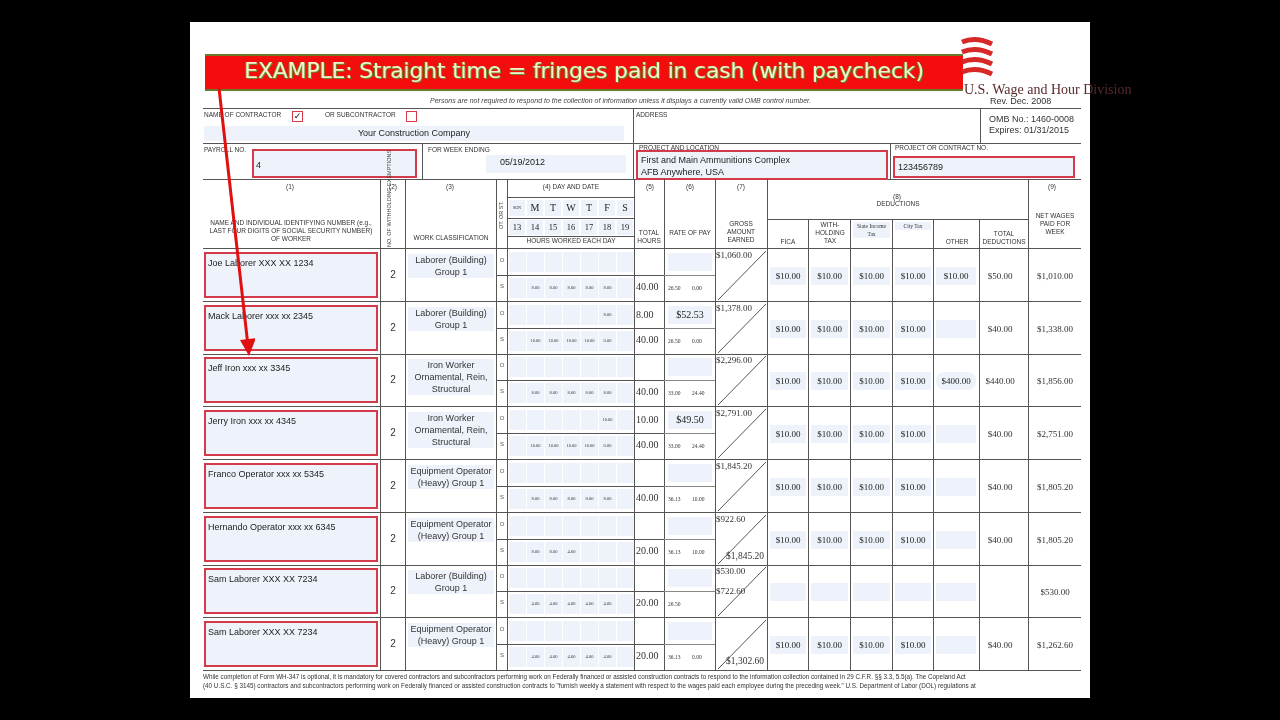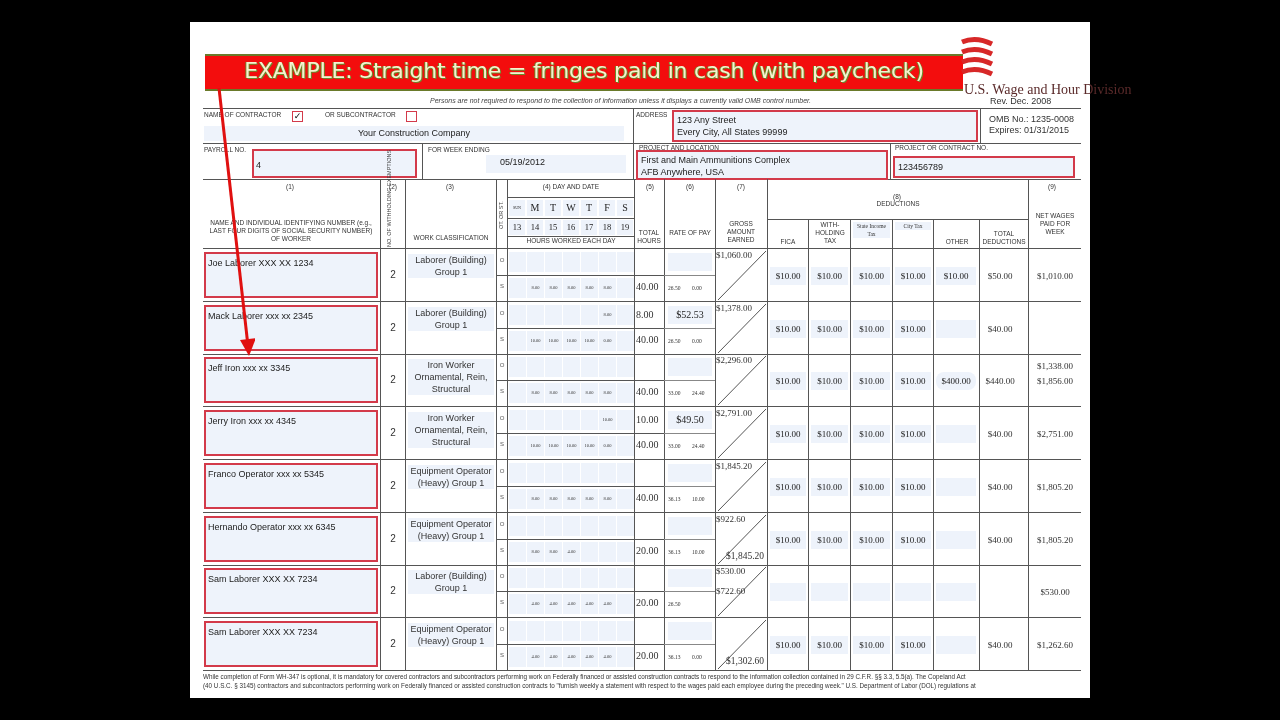--- a/index.html
+++ b/index.html
@@ -70,26 +70,22 @@
   <div class="vline" style="left:232px;top:121px;height:36px;"></div>
   <div class="vline" style="left:700px;top:121px;height:36px;"></div>
 
   <div class="lbl" style="left:14px;top:89px;">NAME OF CONTRACTOR</div>
   <div class="chk" style="left:102px;top:89px;">✓</div>
   <div class="lbl" style="left:135px;top:89px;">OR SUBCONTRACTOR</div>
   <div class="chk" style="left:216px;top:89px;"></div>
   <div class="field" style="left:14px;top:104px;width:420px;height:15px;text-align:center;line-height:15px;">Your Construction Company</div>
 
   <div class="lbl" style="left:446px;top:89px;">ADDRESS</div>
-  <div class="field redbox" style="left:482px;top:88px;width:306px;height:32px;padding:2px 3px;line-height:12px;">
-    <div>123 Any Street</div>
-    <div>Every City, All States 99999</div>
-  </div>
   <div class="abs" style="left:799px;top:92px;font-size:9px;color:#333;line-height:11px;">
-    <div>OMB No.: 1235-0008</div>
+    <div>OMB No.: 1460-0008</div>
     <div>Expires:  01/31/2015</div>
   </div>
 
   <div class="lbl" style="left:14px;top:124px;">PAYROLL NO.</div>
   <div class="field redbox" style="left:62px;top:127px;width:165px;height:29px;padding:9px 2px;">4</div>
   <div class="lbl" style="left:238px;top:124px;">FOR WEEK ENDING</div>
   <div class="field" style="left:296px;top:133px;width:140px;height:18px;padding:2px 14px;">05/19/2012</div>
   <div class="lbl" style="left:449px;top:122px;">PROJECT AND LOCATION</div>
   <div class="field redbox" style="left:446px;top:128px;width:252px;height:30px;padding:2px 3px;line-height:12px;">
     <div>First and Main Ammunitions Complex</div>
@@ -236,21 +232,21 @@
           <line x1="2" y1="50" x2="50" y2="1" stroke="#555" stroke-width="1"></line>
         </svg>
         <div class="gross" style="top:281px;">$1,378.00</div>
         <div class="gross2" style="top:318px;"></div>
         <div class="ded" style="left:580px;width:36px;top:298px;">$10.00</div>
         <div class="ded" style="left:621px;width:37px;top:298px;">$10.00</div>
         <div class="ded" style="left:663px;width:37px;top:298px;">$10.00</div>
         <div class="ded" style="left:705px;width:36px;top:298px;">$10.00</div>
         <div class="ded" style="left:746px;width:40px;top:298px;"></div>
         <div class="tded" style="top:302px;">$40.00</div>
-        <div class="net" style="top:302px;margin-top:37px;">$1,338.00</div>
+        <div class="net" style="top:302px;">$1,338.00</div>
       </div>
       <div class="hline" style="left:13px;top:384px;width:878px;"></div>
       <div class="hline" style="left:306px;top:358px;width:219px;"></div>
       <div class="hline" style="left:474px;top:358px;width:51px;background:#888"></div>
       <div>
         <div class="namebox" style="top:335px;">Jeff Iron xxx xx 3345</div>
         <div class="exempt" style="top:352px;">2</div>
         <div class="wclass" style="top:337px;">Iron Worker Ornamental, Rein, Structural</div>
         <div class="os" style="top:340px;">O</div>
         <div class="os" style="top:366px;">S</div>

